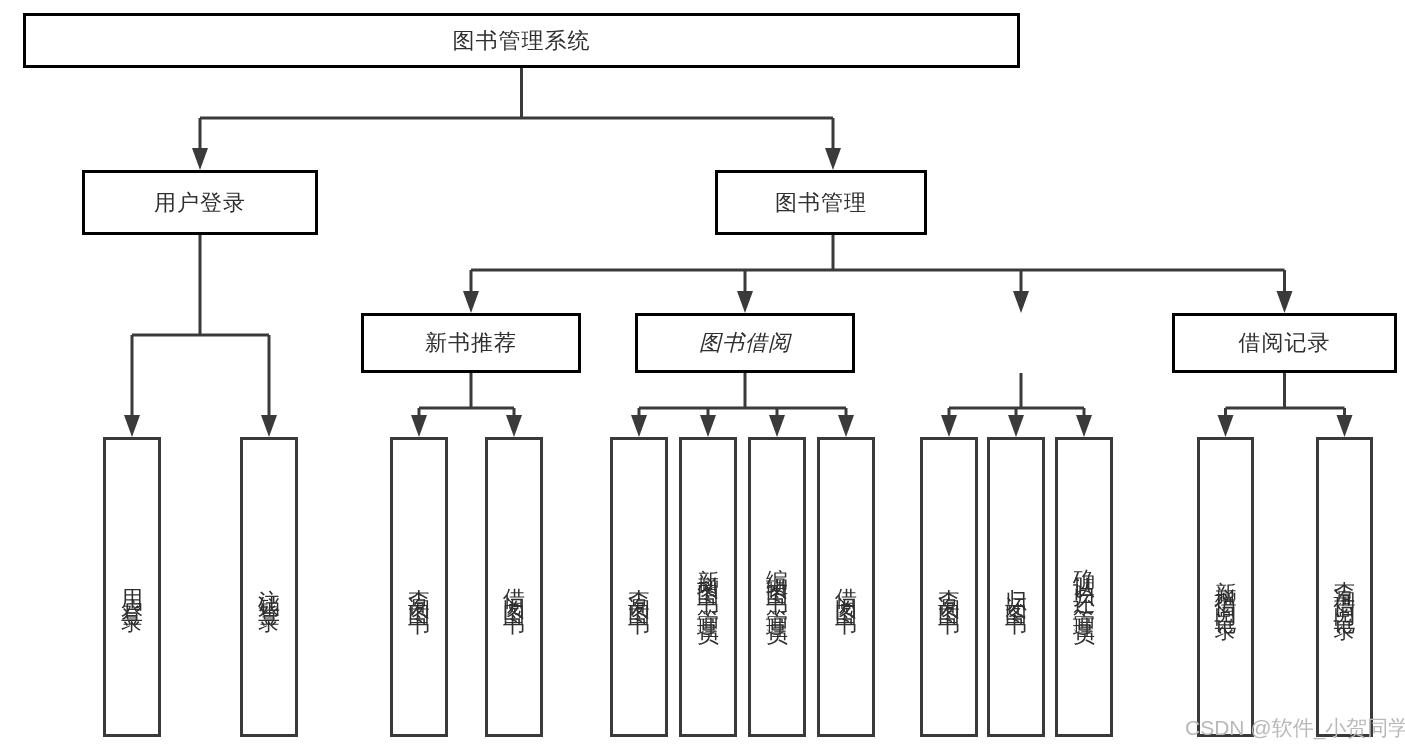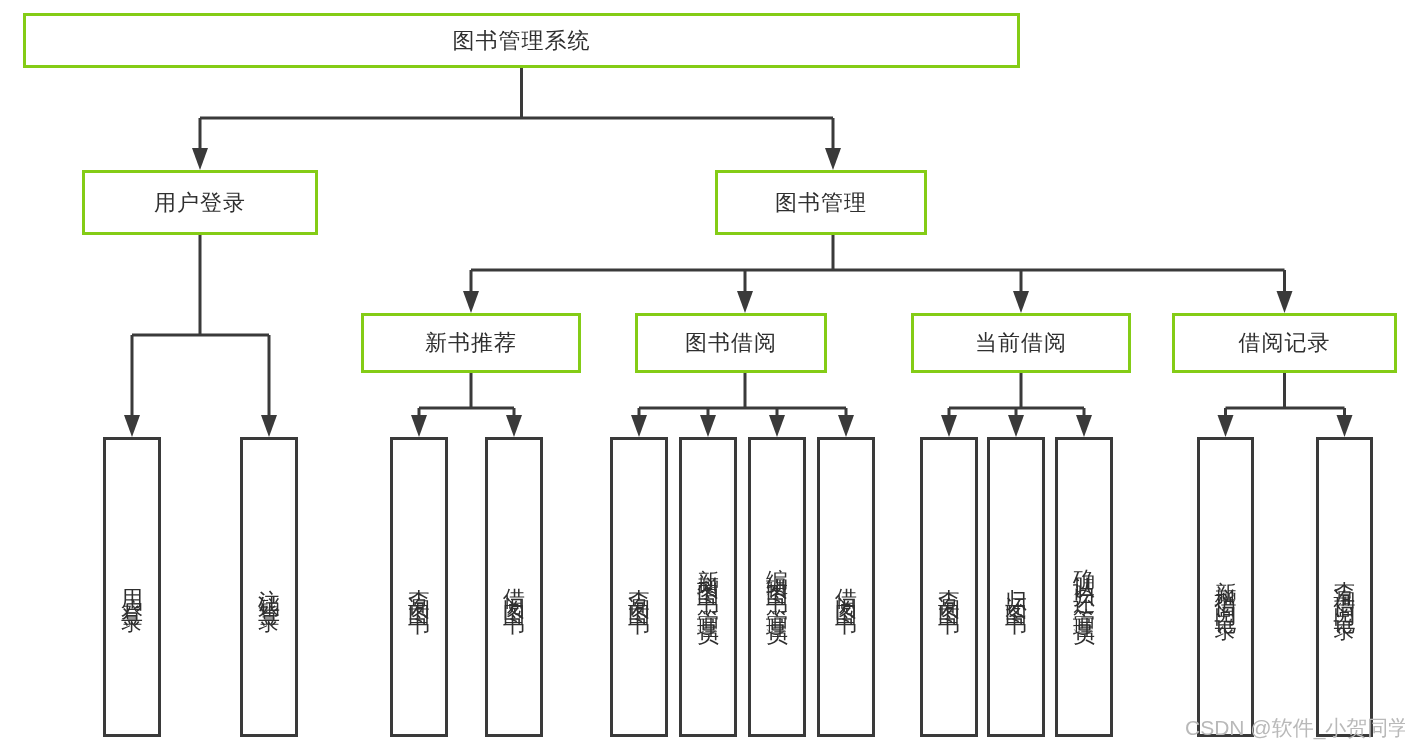--- a/index.html
+++ b/index.html
@@ -17,21 +17,21 @@
   }
   svg.connectors {
     position: absolute;
     left: 0;
     top: 0;
     z-index: 1;
   }
   .node {
     position: absolute;
     box-sizing: border-box;
-    border: 3px solid #84cc16;
+    border: 3px solid #000000;
     background: #ffffff;
     color: #2f2f2f;
     display: flex;
     align-items: center;
     justify-content: center;
     z-index: 2;
     font-size: 22px;
     letter-spacing: 1px;
   }
   .root-box   { left: 23px;  top: 13px;  width: 997px; height: 55px; }
@@ -104,22 +104,21 @@
       <polygon points="1336.5,415 1352.5,415 1344.5,437"></polygon>
     </g>
   </svg>
 
   <div class="node root-box">图书管理系统</div>
 
   <div class="node lvl2" style="left:82px; width:236px;">用户登录</div>
   <div class="node lvl2" style="left:715px; width:212px;">图书管理</div>
 
   <div class="node lvl3" style="left:361px; width:220px;">新书推荐</div>
-  <div class="node lvl3" style="left:635px; width:192px;">图书借阅</div>
-  <div class="node lvl3" style="left:911px; width:220px;">当前借阅</div>
+  <div class="node lvl3" style="left:635px; width:220px;font-style:italic;">图书借阅</div>
   <div class="node lvl3" style="left:1172px; width:225px;">借阅记录</div>
 
   <div class="leaf" style="left:103px;">用户登录</div>
   <div class="leaf" style="left:240px;">注销登录</div>
 
   <div class="leaf" style="left:390px;">查询图书</div>
   <div class="leaf" style="left:485px;">借阅图书</div>
 
   <div class="leaf" style="left:610px;">查询图书</div>
   <div class="leaf" style="left:679px;">新增图书（管理员）</div>

